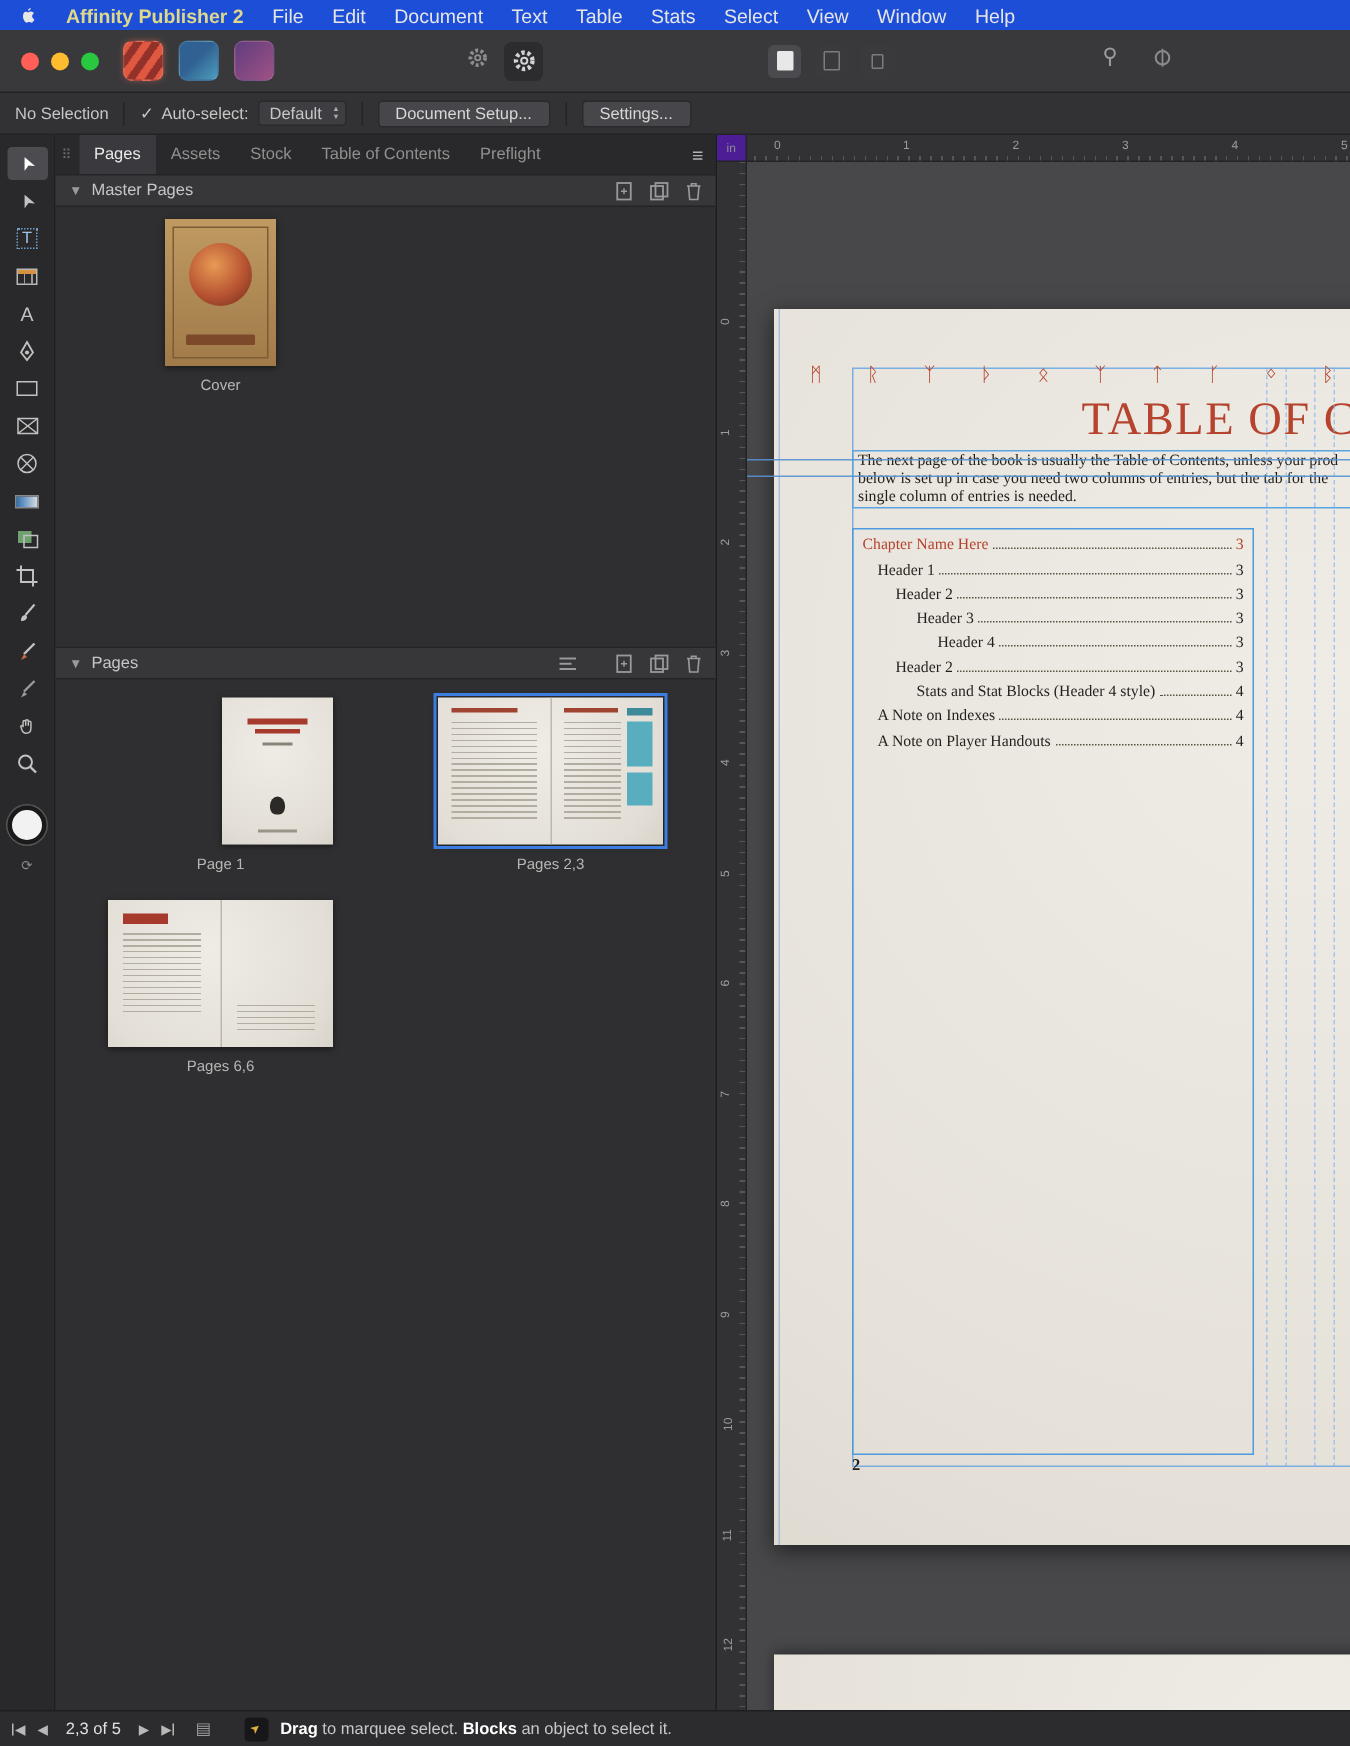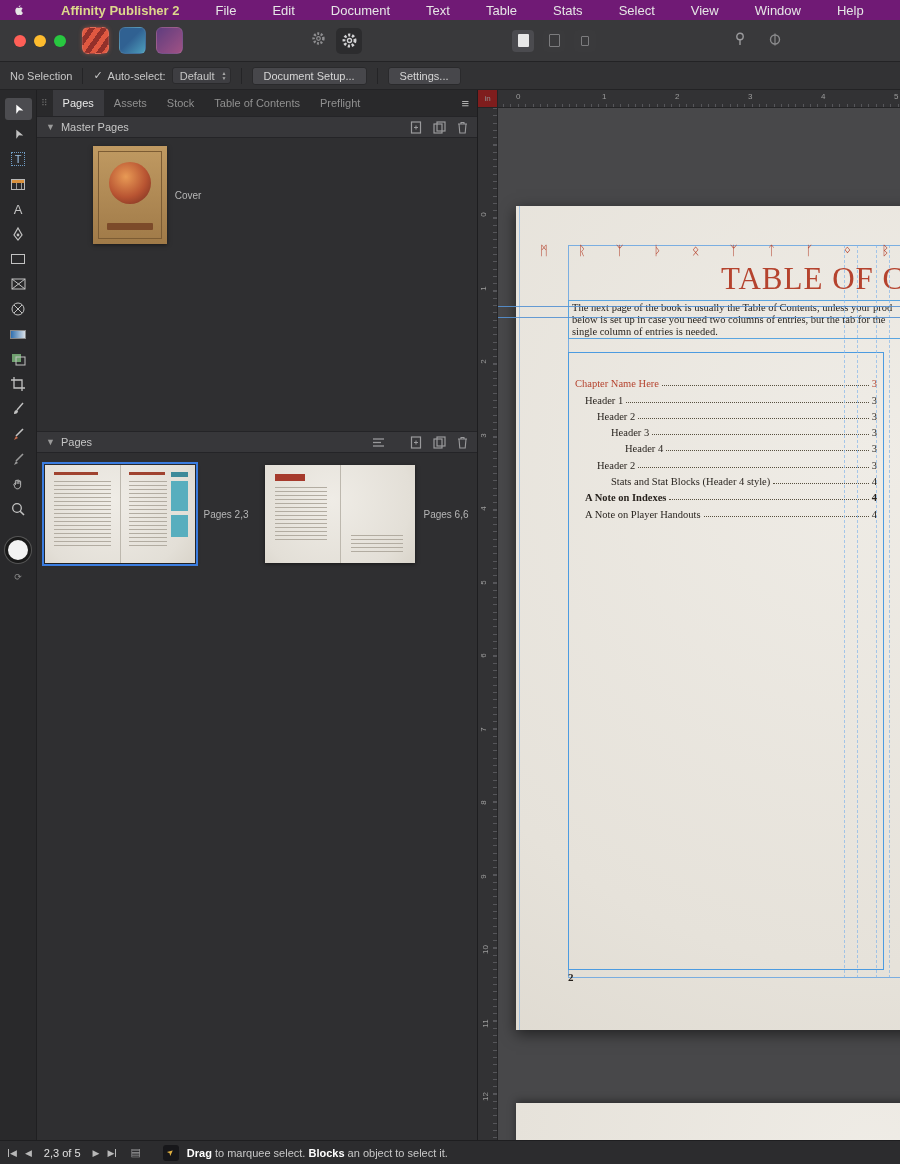--- a/index.html
+++ b/index.html
@@ -1,20 +1,20 @@
 <!DOCTYPE html>
 <html><head>
 <meta charset="utf-8">
 <style>
   * { box-sizing: border-box; margin: 0; padding: 0; }
   html,body { width:900px; height:1164px; overflow:hidden; }
   body { background:#2e2e30; font-family:"Liberation Sans",sans-serif; position:relative; color:#ddd; }
 
   
-  .menubar { height:20px; background:#701a75; display:flex; align-items:center; gap:36px; padding:0 12px; font-size:13px; color:#e6e6e6; }
+  .menubar { height:20px; background:#1d4ed8; display:flex; align-items:center; gap:19px; padding:0 12px; font-size:13px; color:#e6e6e6; }
   .menubar .apple { width:13px; height:13px; position:relative; }
   .menubar .appname { font-weight:bold; color:#ddd88c; }
   .menubar .mitem { cursor:default; }
 
   
   .toolbar { height:42px; background:#39393b; border-bottom:1px solid #232325; display:flex; align-items:center; }
   .traffic { display:flex; gap:8px; margin:0 16px 0 14px; }
   .tl { width:12px; height:12px; border-radius:50%; }
   .tl.red{background:#ff5f57}.tl.yel{background:#febc2e}.tl.grn{background:#28c840}
   .appicons { display:flex; gap:10px; align-items:center; }
@@ -55,21 +55,21 @@
   .grip { color:#6a6a6a; font-size:9px; letter-spacing:1px; margin-right:4px; }
   .tab { padding:0 10px; height:100%; display:flex; align-items:center; }
   .tab.active { background:#3a3a3e; color:#e9e9e9; }
   .tabsrow .menu-ic { margin-left:auto; color:#b0b0b0; font-size:13px; }
   .sechdr { height:22px; background:#37373a; border-top:1px solid #242427; border-bottom:1px solid #242427; display:flex; align-items:center; padding:0 9px; font-size:11px; color:#c6c6c6; gap:6px; flex:none; }
   .chev { color:#9a9a9a; font-size:9px; }
   .sh-icons { margin-left:auto; display:flex; gap:11px; align-items:center; }
   .sh-icons svg { display:block; }
   .mastergrid { height:293px; display:grid; grid-template-columns:1fr 1fr; justify-items:center; align-content:start; padding-top:8px; row-gap:18px; flex:none; }
   .pagesgrid { display:grid; grid-template-columns:1fr 1fr; justify-items:center; align-content:start; padding-top:12px; row-gap:18px; }
-  .thumbcell { display:flex; flex-direction:row; align-items:center; gap:8px; }
+  .thumbcell { display:flex; flex-direction:column; align-items:center; gap:8px; }
   .thumb { position:relative; background:radial-gradient(circle at 45% 35%, #efece6, #e3dfd7 75%, #d9d4ca); box-shadow:0 1px 4px rgba(0,0,0,.5); overflow:hidden; }
   .t-single { width:74px; height:98px; }
   .t-spread { width:150px; height:98px; }
   .seam { position:absolute; left:50%; top:0; bottom:0; width:1px; background:#bdb8ae; }
   .tlabel { font-size:10px; color:#b6b6b6; }
   .sel-outline { outline:2px solid #3b7de0; outline-offset:1px; }
   
   .cover-art { position:absolute; inset:0; background:linear-gradient(#c09a62,#a07a48); }
   .cover-art .frame { position:absolute; inset:5px; border:1px solid #7c5c34; }
   .cover-art .emblem { position:absolute; left:50%; top:38%; width:42px; height:42px; border-radius:50%; transform:translate(-50%,-50%); background:radial-gradient(circle at 40% 35%, #e89a55, #b85432 55%, #6e2a1e); }
@@ -90,21 +90,21 @@
   .sp-teal1{position:absolute;right:7px;top:16px;width:17px;height:30px;background:#58aebe;}
   .sp-teal2{position:absolute;right:7px;top:50px;width:17px;height:22px;background:#58aebe;}
   .sp-teal-b{position:absolute;right:7px;top:7px;width:17px;height:5px;background:#3d8a9a;}
   
   .p45-red{position:absolute;top:9px;left:10px;width:30px;height:7px;background:#a63a2c;}
   .p45-lines{position:absolute;left:10px;width:52px;top:22px;height:55px;}
   .p45-rlines{position:absolute;left:86px;width:52px;bottom:10px;height:18px;}
 
   
   .canvas { flex:1; position:relative; background:#48484a; overflow:hidden; }
-  .corner { position:absolute; left:0; top:0; width:20px; height:18px; background:#7f1d1d; border-right:1px solid #242426; border-bottom:1px solid #242426; font-size:8px; color:#8f8f8f; display:flex; align-items:center; justify-content:center; z-index:5;text-align:right; }
+  .corner { position:absolute; left:0; top:0; width:20px; height:18px; background:#4c1d95; border-right:1px solid #242426; border-bottom:1px solid #242426; font-size:8px; color:#8f8f8f; display:flex; align-items:center; justify-content:center; z-index:5;text-align:right; }
   .hruler { position:absolute; left:20px; right:0; top:0; height:18px; background:#323234; border-bottom:1px solid #242426; z-index:5;
     background-image:repeating-linear-gradient(90deg,#56565a 0 1px,transparent 1px 7.3px);
     background-size:100% 4px; background-position:20px 100%; background-repeat:repeat-x; background-position-y:14px; }
   .hruler span { position:absolute; top:2px; font-size:8px; color:#9c9c9c; }
   .vruler { position:absolute; left:0; top:18px; bottom:0; width:20px; background:#323234; border-right:1px solid #242426; z-index:5;
     background-image:repeating-linear-gradient(180deg,#56565a 0 1px,transparent 1px 7.3px);
     background-size:4px 100%; background-position:100% 0; background-repeat:repeat-y; }
   .vruler span { position:absolute; left:3px; font-size:8px; color:#9c9c9c; transform:rotate(-90deg); transform-origin:center; }
   .ccontent { position:absolute; left:20px; top:18px; right:0; bottom:0; overflow:hidden; }
 
@@ -114,21 +114,21 @@
   .page-spread2 { position:absolute; left:18px; top:995px; width:900px; height:200px;
     background:radial-gradient(circle at 40% 30%, #efece6, #e6e2da 65%, #dcd7cd);
     box-shadow:0 -2px 8px rgba(0,0,0,.4); }
 
   .bleed-line { position:absolute; left:3px; top:0; bottom:0; width:1px; background:rgba(110,165,225,.55); }
   .margin-box { position:absolute; left:52px; top:39px; width:740px; height:733px; border:1px solid rgba(95,160,225,.8); }
   .runes { position:absolute; left:24px; top:37px; font-family:"DejaVu Sans",sans-serif; font-size:13px; letter-spacing:13px; color:#b5432e; white-space:nowrap; }
   .doc-heading { position:absolute; left:205px; top:55px; font-family:"Liberation Serif",serif; font-size:31px; letter-spacing:1px; color:#b5432e; white-space:nowrap; }
   .intro-frame { position:absolute; left:52px; top:94px; width:840px; height:39px; border:1px solid #5aa5e0; padding:1px 3px; font-family:"Liberation Serif",serif; font-size:10.5px; line-height:12px; color:#221d18; }
   .intro-frame div { white-space:nowrap; overflow:hidden; }
-  .toc-frame { position:absolute; left:52px; top:146px; width:316px; height:618px; border:1px solid #4c9be0; padding:20px 6px 0 4px; font-family:"Liberation Serif",serif; font-size:10.5px; color:#241f1a; }
+  .toc-frame { position:absolute; left:52px; top:146px; width:268px; height:618px; border:1px solid #4c9be0; padding:0 6px 0 4px; font-family:"Liberation Serif",serif; font-size:10.5px; color:#241f1a; }
   .t-row { display:flex; align-items:flex-end; height:16.3px; }
   .t-row .lbl { white-space:nowrap; }
   .t-row.red .lbl, .t-row.red .pg { color:#b5432e; }
   .t-row .dots { flex:1; border-bottom:1px dotted #57503f; margin:0 3px 3px 3px; }
   .t-row .pg { flex:none; }
   .dash-g { position:absolute; top:39px; height:733px; width:0; border-left:1px dashed rgba(125,178,235,.65); }
   .pgnum { position:absolute; left:52px; top:765px; font-family:"Liberation Serif",serif; font-weight:bold; font-size:11px; color:#241f1a; }
   .hguide { position:absolute; left:0; width:100%; height:1px; background:rgba(85,145,210,.9); }
 
   
@@ -395,20 +395,32 @@
           </span>
         <span>
             <svg width="11" height="13" viewBox="0 0 11 13">
               <path d="M1 3h9M4 3V1.5h3V3M2 3l.8 9h5.4L9 3" fill="none" stroke="#9a9a9c" stroke-width="1.1"></path>
             </svg>
           </span>
       </span>
     </div>
 
     <div class="pagesgrid">
+      <div class="thumbcell" style="transform:translateX(38px);">
+        <div class="thumb t-single">
+          <div>
+            <div class="p1-t1"></div>
+              <div class="p1-t2"></div>
+              <div class="p1-t3"></div>
+            <div class="p1-dot"></div>
+              <div class="p1-b1"></div>
+          </div>
+        </div>
+        <span class="tlabel" style="transform:translateX(-38px);">Page 1</span>
+      </div>
       <div class="thumbcell">
         <div class="thumb t-spread sel-outline">
           <div class="seam"></div>
           <div>
             <div class="sp-sheet sp-l">
                 <div class="sp-red"></div>
                 <div class="sp-lines lines"></div>
               </div>
             <div class="sp-sheet sp-r">
                 <div class="sp-red" style="width:36px;"></div>
@@ -504,21 +516,21 @@
           <div class="t-row" style="padding-left:24px;">
             <span class="lbl">Header 2</span>
               <span class="dots"></span>
               <span class="pg">3</span>
           </div>
           <div class="t-row" style="padding-left:38px;">
             <span class="lbl">Stats and Stat Blocks (Header 4 style)</span>
               <span class="dots"></span>
               <span class="pg">4</span>
           </div>
-          <div class="t-row" style="padding-left:12px;font-weight:bold;">
+          <div class="t-row" style="padding-left:12px;">
             <span class="lbl">A Note on Indexes</span>
               <span class="dots"></span>
               <span class="pg">4</span>
           </div>
           <div class="t-row" style="padding-left:12px;">
             <span class="lbl">A Note on Player Handouts</span>
               <span class="dots"></span>
               <span class="pg">4</span>
           </div>
         </div>

